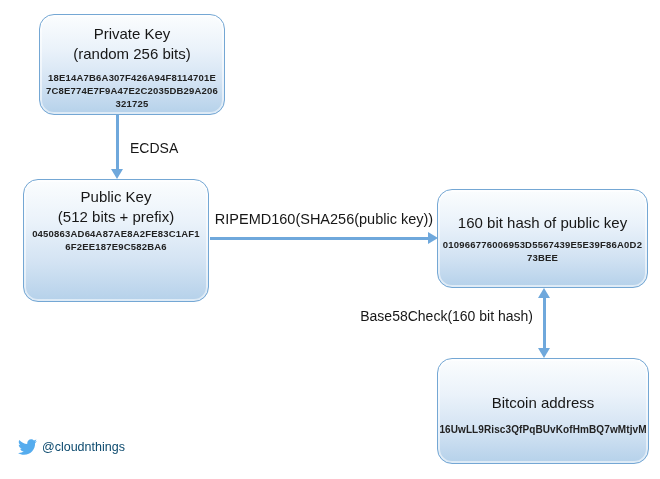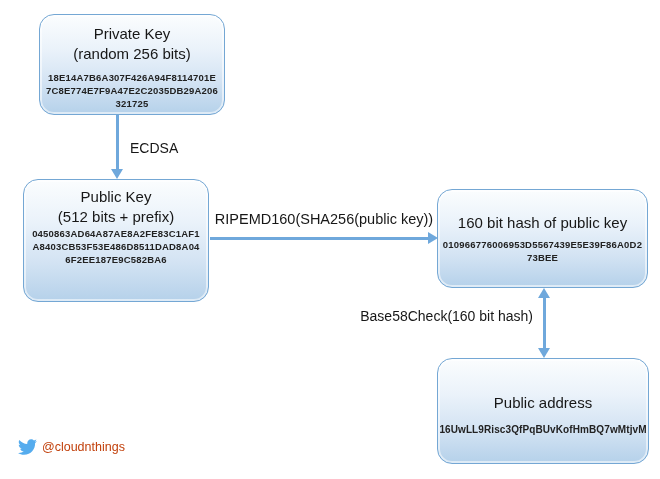--- a/index.html
+++ b/index.html
@@ -23,21 +23,21 @@
   }
   .addr { font-size:10px; letter-spacing:0.1px; }
   .label { position:absolute; font-size:14px; color:#171717; white-space:nowrap;text-align:right; }
   .vline { position:absolute; width:2.5px; background:#6FA8DC; }
   .hline { position:absolute; height:2.5px; background:#6FA8DC; }
   .head { position:absolute; width:0; height:0; }
   .head-down { border-left:6px solid transparent; border-right:6px solid transparent; border-top:10px solid #6FA8DC; }
   .head-up   { border-left:6px solid transparent; border-right:6px solid transparent; border-bottom:10px solid #6FA8DC; }
   .head-right{ border-top:6px solid transparent; border-bottom:6px solid transparent; border-left:10px solid #6FA8DC; }
   #footer { position:absolute; left:18px; top:439px; display:flex; align-items:center; }
-  #footer .handle { font-size:12.5px; color:#c2410c; margin-left:5px; }
+  #footer .handle { font-size:12.5px; color:#0c4a6e; margin-left:5px; }
 </style>
 </head>
 <body>
 
 <div id="canvas">
 
   <div class="box" style="left:23px; top:14px; width:186px; height:101px; padding-top:9px;margin-left:16px;">
     <div class="box-title">Private Key
 (random 256 bits)</div>
     <div class="hex" style="margin-top:7px;">
@@ -49,21 +49,20 @@
 
   <div class="vline" style="left:116px; top:115px; height:55px;"></div>
   <div class="head head-down" style="left:111px; top:169px;"></div>
   <div class="label" style="left:130px; top:140px;">ECDSA</div>
 
   <div class="box" style="left:23px; top:179px; width:186px; height:123px; padding-top:7px;">
     <div class="box-title">Public Key
 (512 bits + prefix)</div>
     <div class="hex" style="">
         <div>0450863AD64A87AE8A2FE83C1AF1</div>
-        <div>A8403CB53F53E486D8511DAD8A04</div>
         <div>6F2EE187E9C582BA6</div>
       </div>
   </div>
 
   <div class="hline" style="left:210px; top:237px; width:219px;"></div>
   <div class="head head-right" style="left:428px; top:232px;"></div>
   <div class="label" style="left:324px; top:211px; transform:translateX(-50%); font-size:14.5px;">RIPEMD160(SHA256(public key))</div>
 
   <div class="box" style="left:437px; top:189px; width:211px; height:99px; justify-content:center;">
     <div class="box-title">160 bit hash of public key</div>
@@ -72,21 +71,21 @@
         <div>73BEE</div>
       </div>
   </div>
 
   <div class="vline" style="left:543px; top:297px; height:52px;"></div>
   <div class="head head-up" style="left:538px; top:288px;"></div>
   <div class="head head-down" style="left:538px; top:348px;"></div>
   <div class="label" style="left:533px; top:308px; transform:translateX(-100%);">Base58Check(160 bit hash)</div>
 
   <div class="box" style="left:437px; top:358px; width:212px; height:106px; justify-content:center; padding-top:8px;">
-    <div class="box-title">Public address</div>
+    <div class="box-title">Bitcoin address</div>
     <div class="hex addr" style="margin-top:10px;">
         <div>16UwLL9Risc3QfPqBUvKofHmBQ7wMtjvM</div>
       </div>
   </div>
 
   <div id="footer">
     <span style="display:inline-flex;">
       <svg width="19" height="16" viewBox="0 0 24 20">
         <path fill="#55ACEE" d="M23.95 2.57c-.88.39-1.83.65-2.82.77 1.01-.61 1.79-1.57 2.16-2.72-.95.56-2 .96-3.13 1.18C19.26.84 17.99.24 16.57.24c-2.72 0-4.92 2.2-4.92 4.92 0 .39.04.76.13 1.12C7.69 6.09 4.07 4.13 1.64 1.16c-.43.72-.67 1.56-.67 2.47 0 1.71.87 3.21 2.19 4.1-.81-.03-1.57-.25-2.23-.62v.06c0 2.39 1.69 4.38 3.95 4.83-.41.11-.85.17-1.3.17-.31 0-.61-.03-.91-.09.63 1.95 2.44 3.38 4.6 3.42-1.68 1.32-3.81 2.1-6.1 2.1-.39 0-.78-.02-1.17-.07 2.19 1.39 4.77 2.21 7.56 2.21 9.05 0 14-7.5 14-13.99 0-.21 0-.42-.02-.63.96-.69 1.8-1.56 2.46-2.55z"></path>
       </svg>

